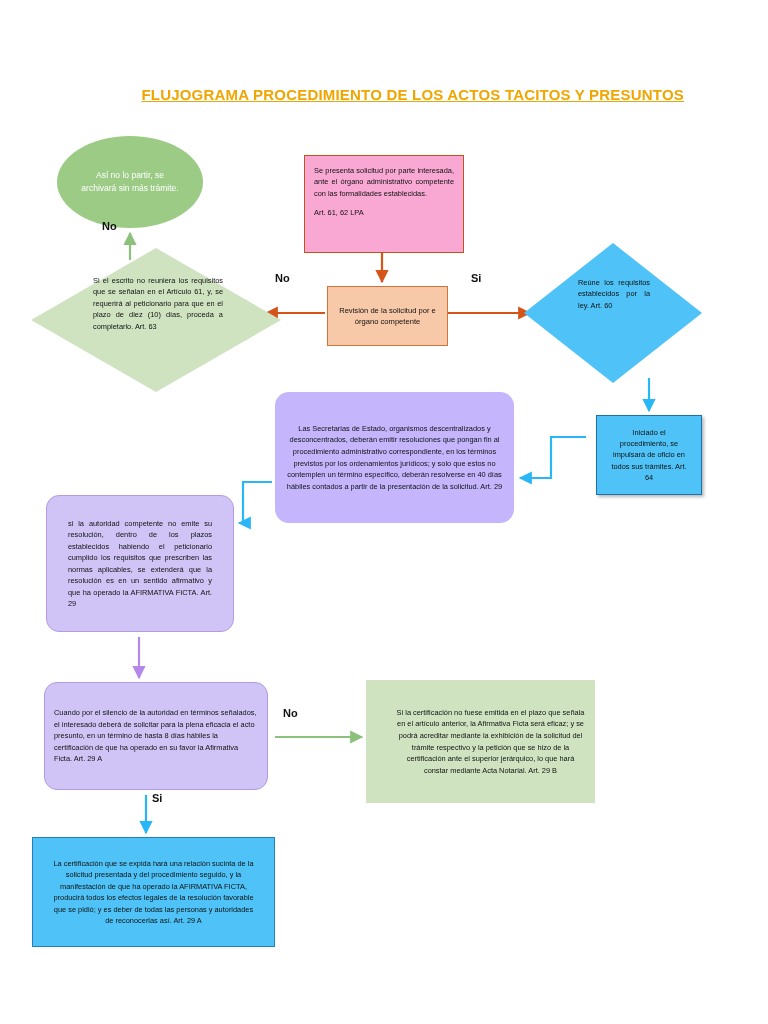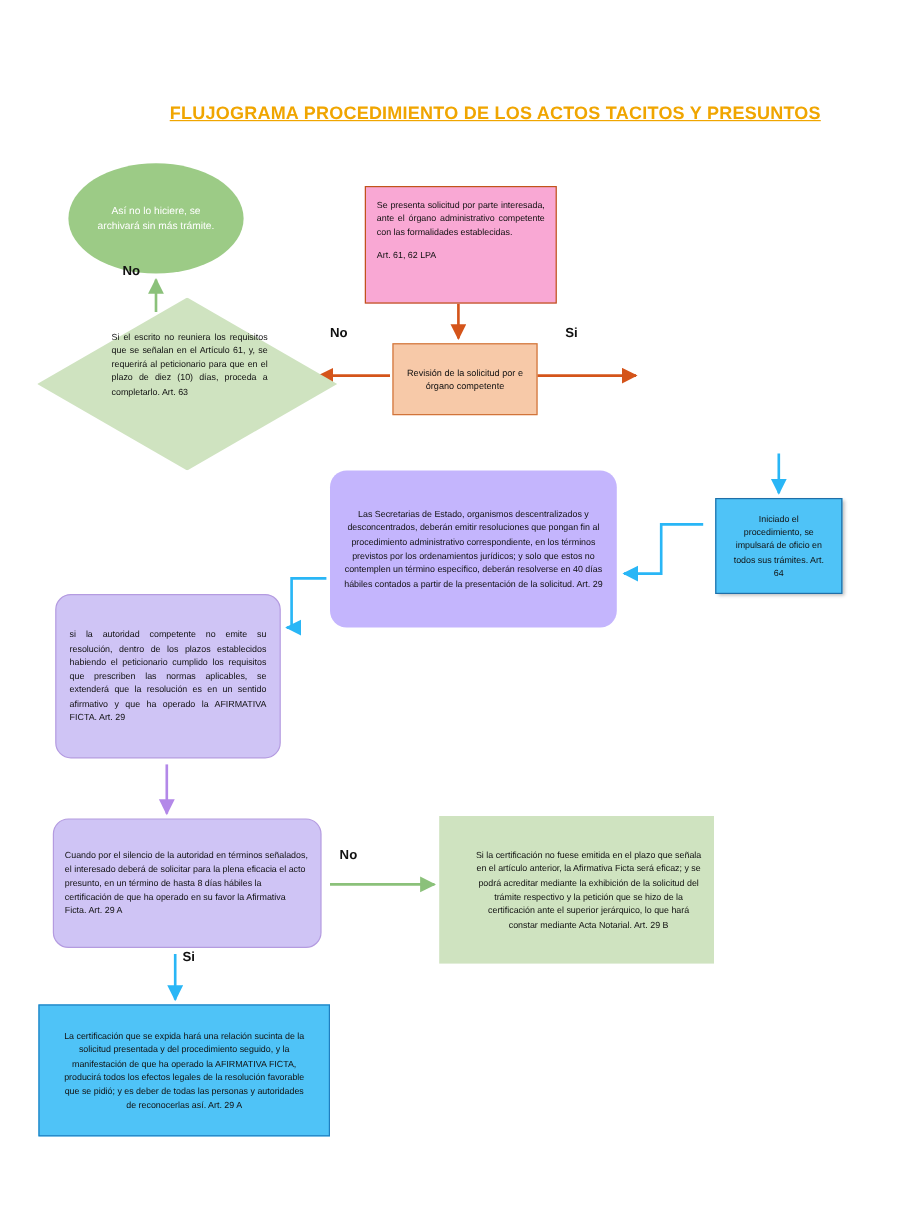--- a/index.html
+++ b/index.html
@@ -112,21 +112,21 @@
     font-size:7.4px;line-height:11.6px;text-align:center;color:#111;
   }
 
   
   #box-afirmativa{
     left:46px;top:495px;width:188px;height:137px;
     background:#cfc4f5;border:1.2px solid #b49be0;border-radius:13px;
     display:flex;align-items:center;justify-content:center;
   }
   #box-afirmativa .txt{
-    position:static;width:100%;padding:0 11px;
+    position:static;width:100%;padding:0 21px;
     font-size:7.4px;line-height:11.5px;text-align:justify;color:#111;
   }
 
   
   #box-silencio{
     left:44px;top:682px;width:224px;height:108px;
     background:#cfc4f5;border:1.2px solid #b49be0;border-radius:13px;
     display:flex;align-items:center;justify-content:center;
   }
   #box-silencio .txt{
@@ -207,37 +207,41 @@
     <path d="M272,482 L243,482 L243,523 L239,523" fill="none" stroke="#29b6f6" stroke-width="2.2" marker-end="url(#ah-blue)"></path>
 
     <line x1="139" y1="637" x2="139" y2="678" stroke="#b388e8" stroke-width="2.2" marker-end="url(#ah-purple)"></line>
 
     <line x1="275" y1="737" x2="362" y2="737" stroke="#8bc17a" stroke-width="2.2" marker-end="url(#ah-green)"></line>
 
     <line x1="146" y1="795" x2="146" y2="833" stroke="#29b6f6" stroke-width="2.2" marker-end="url(#ah-blue)"></line>
   </svg>
 
   <div class="node" id="ellipse-archivara">
-    <div class="txt">Así no lo hiciere, se archivará sin más trámite.</div>
+    <div class="txt">Así no lo partir, se archivará sin más trámite.</div>
   </div>
 
   <div class="node" id="box-solicitud">
     <div class="txt">Se presenta solicitud por parte interesada, ante el órgano administrativo competente con las formalidades establecidas.</div>
     <div class="txt second">Art. 61, 62 LPA</div>
   </div>
 
   <div class="node" id="diamond-requisitos">
     <div class="shape"></div>
     <div class="txt">Si el escrito no reuniera los requisitos que se señalan en el Artículo 61, y, se requerirá al peticionario para que en el plazo de diez (10) días, proceda a completarlo. Art. 63</div>
   </div>
 
   <div class="node" id="box-revision">
     <div class="txt">Revisión de la solicitud por e órgano competente</div>
   </div>
 
+  <div class="node" id="diamond-reune">
+    <div class="shape"></div>
+    <div class="txt">Reúne los requisitos establecidos por la ley. Art. 60</div>
+  </div>
 
   <div class="node" id="box-iniciado">
     <div class="txt">Iniciado el procedimiento, se impulsará de oficio en todos sus trámites. Art. 64</div>
   </div>
 
   <div class="node" id="box-secretarias">
     <div class="txt">Las Secretarias de Estado, organismos descentralizados y desconcentrados, deberán emitir resoluciones que pongan fin al procedimiento administrativo correspondiente, en los términos previstos por los ordenamientos jurídicos; y solo que estos no contemplen un término específico, deberán resolverse en 40 días hábiles contados a partir de la presentación de la solicitud. Art. 29</div>
   </div>
 
   <div class="node" id="box-afirmativa">

